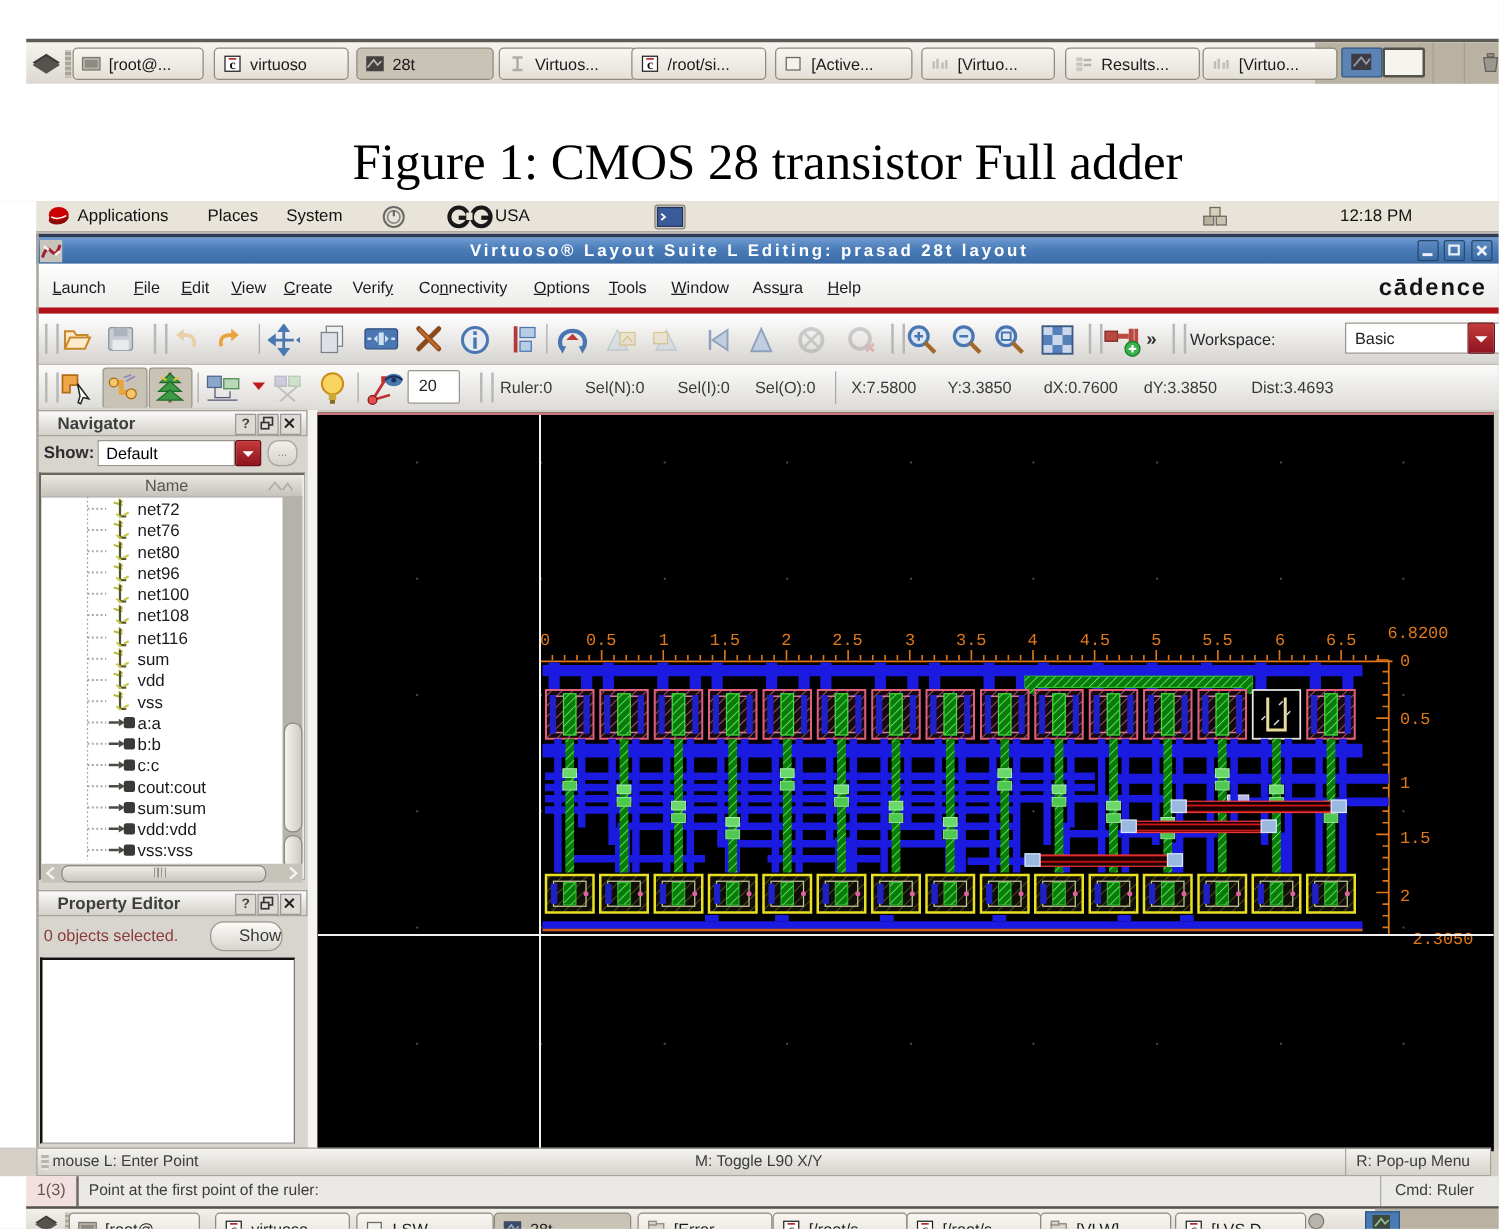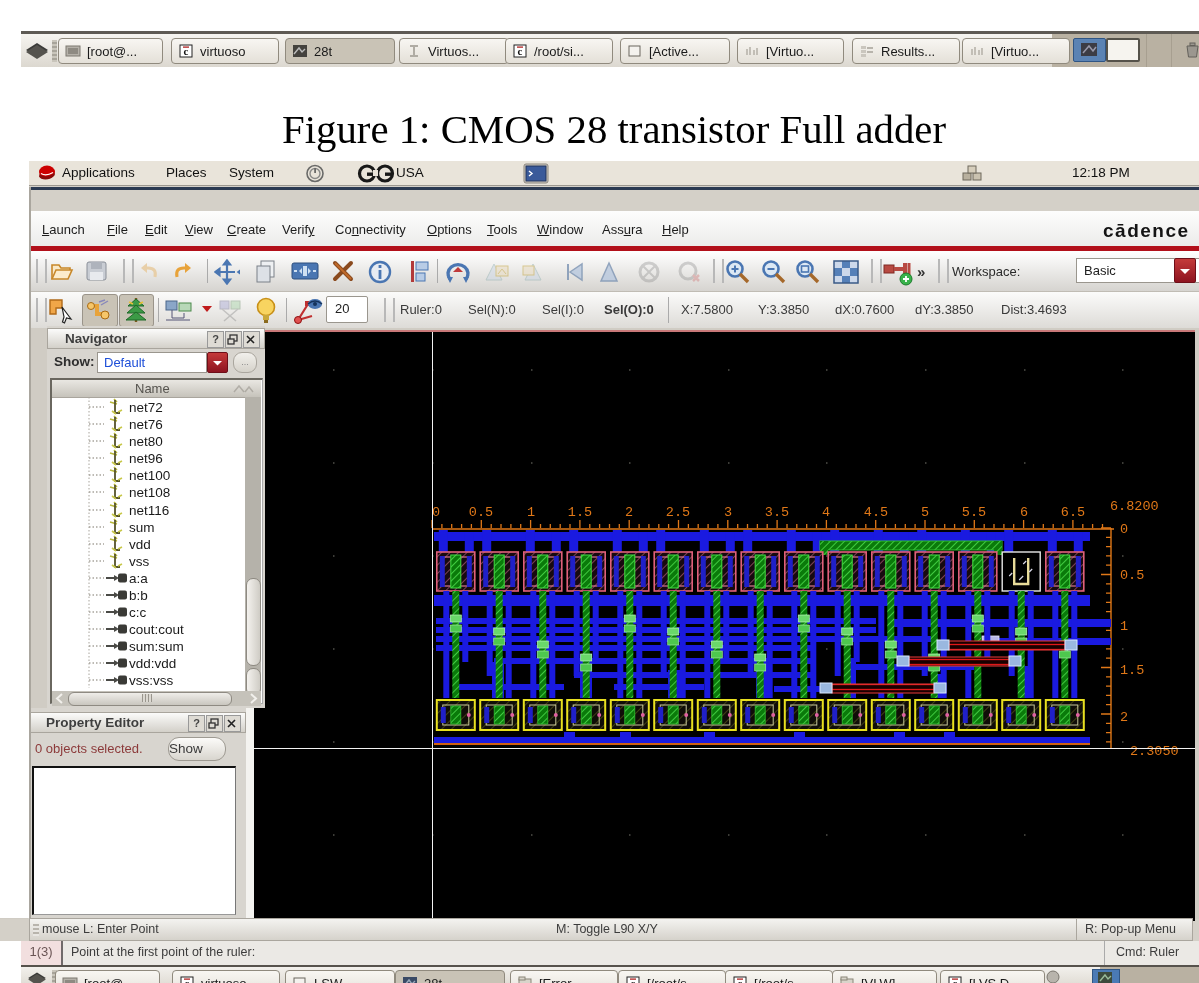--- a/index.html
+++ b/index.html
@@ -115,20 +115,37 @@
     <svg class="abs" style="left:961px;top:3px;" width="24" height="19" viewBox="0 0 24 19">
       <rect x="2" y="9" width="8" height="7" fill="#b8b09e" stroke="#6e685c"></rect>
       <rect x="12" y="9" width="8" height="7" fill="#cac2b0" stroke="#6e685c"></rect>
       <rect x="7" y="2" width="8" height="7" fill="#d6cebc" stroke="#6e685c"></rect>
     </svg>
     <div class="abs" style="left:1072px;top:4px;font-size:13.5px;color:#111;">12:18 PM</div>
   </div>
 
   <div class="abs" style="left:0;top:26px;width:1199px;height:3px;background:#2b3a52;"></div>
 
+  <div class="abs" id="titlebar" style="left:0;top:29px;width:1199px;height:21px;background:linear-gradient(#6f9bd1 0%,#4a7cb8 45%,#3a6ba6 100%);">
+    <div class="abs" style="left:0;top:0;width:1199px;height:21px;text-align:center;font-size:13.5px;font-weight:bold;letter-spacing:2.3px;color:#fff;line-height:21px;">Virtuoso® Layout Suite L Editing: prasad 28t layout</div>
+    <svg class="abs" style="left:32px;top:2px;" width="18" height="18" viewBox="0 0 18 18">
+      <rect x="0" y="0" width="18" height="18" fill="#c8c4bc"></rect>
+      <path d="M2 14 Q5 4 9 9 Q13 14 16 4" stroke="#a02030" stroke-width="2.4" fill="none"></path>
+      <path d="M3 5 l4 3 M12 12 l4 -3" stroke="#f5f2ea" stroke-width="2" fill="none"></path>
+    </svg>
+    <div class="abs" style="left:1134px;top:2px;width:17px;height:17px;background:linear-gradient(#5d8bc0,#3a6aa4);border:1px solid #27496f;border-radius:2px;box-sizing:border-box;"><svg width="15" height="15" viewBox="0 0 15 15">
+          <rect x="3" y="9.5" width="8" height="2.4" fill="#e9f0f8"></rect>
+        </svg></div>
+    <div class="abs" style="left:1155px;top:2px;width:17px;height:17px;background:linear-gradient(#5d8bc0,#3a6aa4);border:1px solid #27496f;border-radius:2px;box-sizing:border-box;"><svg width="15" height="15" viewBox="0 0 15 15">
+          <rect x="3.5" y="3.5" width="7.5" height="7" fill="none" stroke="#e9f0f8" stroke-width="1.8"></rect>
+        </svg></div>
+    <div class="abs" style="left:1177px;top:2px;width:17px;height:17px;background:linear-gradient(#5d8bc0,#3a6aa4);border:1px solid #27496f;border-radius:2px;box-sizing:border-box;"><svg width="15" height="15" viewBox="0 0 15 15">
+          <path d="M4 4 L11 11 M11 4 L4 11" stroke="#e9f0f8" stroke-width="2.2"></path>
+        </svg></div>
+  </div>
 
   <div class="abs" id="menubar" style="left:0;top:50px;width:1199px;height:35px;background:linear-gradient(#fdfdfd,#ececea);">
     <div class="mi" style="left:42px;top:11px;"><u>L</u>aunch</div>
     <div class="mi" style="left:107px;top:11px;"><u>F</u>ile</div>
     <div class="mi" style="left:145px;top:11px;"><u>E</u>dit</div>
     <div class="mi" style="left:185px;top:11px;"><u>V</u>iew</div>
     <div class="mi" style="left:227px;top:11px;"><u>C</u>reate</div>
     <div class="mi" style="left:282px;top:11px;">Verif<u>y</u></div>
     <div class="mi" style="left:335px;top:11px;">Co<u>n</u>nectivity</div>
     <div class="mi" style="left:427px;top:11px;"><u>O</u>ptions</div>
@@ -317,21 +334,21 @@
         <rect x="13" y="5" width="6" height="5" fill="#c03030"></rect>
         <ellipse cx="23" cy="8" rx="7" ry="5" fill="#4a76b2"></ellipse>
         <circle cx="23" cy="8" r="2" fill="#15335c"></circle>
         <path d="M16 8 q7 -6 14 0" fill="none" stroke="#15335c" stroke-width="1.4"></path>
       </svg>
     <div class="abs" style="left:326px;top:4px;width:42px;height:27px;background:#fff;border:1px solid #9a968e;border-radius:2px;box-sizing:border-box;font-size:13px;color:#222;padding:4px 0 0 8px;">20</div>
     <div class="grip" style="left:384px;top:6px;height:24px;"></div>
     <div class="abs" style="left:400px;top:10px;font-size:13px;color:#3a3a3a;">Ruler:0</div>
     <div class="abs" style="left:468px;top:10px;font-size:13px;color:#3a3a3a;">Sel(N):0</div>
     <div class="abs" style="left:542px;top:10px;font-size:13px;color:#3a3a3a;">Sel(I):0</div>
-    <div class="abs" style="left:604px;top:10px;font-size:13px;color:#3a3a3a;font-weight:bold;">Sel(O):0</div>
+    <div class="abs" style="left:604px;top:10px;font-size:13px;color:#3a3a3a;">Sel(O):0</div>
     <div class="tb-sep" style="left:668px;top:5px;height:26px;"></div>
     <div class="abs" style="left:681px;top:10px;font-size:13px;color:#3a3a3a;">X:7.5800</div>
     <div class="abs" style="left:758px;top:10px;font-size:13px;color:#3a3a3a;">Y:3.3850</div>
     <div class="abs" style="left:835px;top:10px;font-size:13px;color:#3a3a3a;">dX:0.7600</div>
     <div class="abs" style="left:915px;top:10px;font-size:13px;color:#3a3a3a;">dY:3.3850</div>
     <div class="abs" style="left:1001px;top:10px;font-size:13px;color:#3a3a3a;">Dist:3.4693</div>
   </div>
 
   <div class="abs" style="left:0;top:167px;width:1199px;height:591px;background:#d0ccc4;"></div>
 
@@ -670,34 +687,34 @@
 <rect x="540" y="400" width="11" height="5" fill="#1a1ae0"></rect>
 <rect x="640" y="400" width="11" height="5" fill="#1a1ae0"></rect>
 <rect x="690" y="400" width="11" height="5" fill="#1a1ae0"></rect>
 <rect x="180" y="405" width="656" height="8" fill="#1a1ae0"></rect>
 <rect x="180" y="411" width="656" height="2" fill="#d06010"></rect>
 <rect x="177.5" y="0" width="1.6" height="587" fill="#f2f2f2" shape-rendering="crispEdges"></rect>
 <rect x="0" y="415.5" width="941" height="1.6" fill="#f2f2f2" shape-rendering="crispEdges"></rect>
 </svg>
     </div>
 
-  <div class="abs" id="nav" style="left:28px;top:165px;width:218px;height:382px;background:#d8d5cf;margin-left:19px;">
+  <div class="abs" id="nav" style="left:28px;top:165px;width:218px;height:382px;background:#d8d5cf;">
     <div class="abs" style="left:0;top:2px;width:218px;height:21px;background:linear-gradient(#fbfbfa,#d3d0c9);border:1px solid #a9a59d;box-sizing:border-box;">
       <div class="abs" style="left:17px;top:2px;font-size:13.5px;font-weight:bold;color:#3e3e3e;">Navigator</div>
       <div class="abs" style="left:159px;top:2px;width:15px;height:15px;background:#dedbd4;border:1px solid #999;font-size:11px;font-weight:bold;color:#444;text-align:center;line-height:14px;">?</div>
       <div class="abs" style="left:177px;top:2px;width:15px;height:15px;background:#dedbd4;border:1px solid #999;"><svg width="13" height="13" viewBox="0 0 13 13">
             <rect x="4" y="2" width="7" height="6" fill="none" stroke="#333" stroke-width="1.3"></rect>
             <rect x="2" y="6" width="6" height="5" fill="#dedbd4" stroke="#333" stroke-width="1.3"></rect>
           </svg></div>
       <div class="abs" style="left:195px;top:2px;width:15px;height:15px;background:#dedbd4;border:1px solid #999;"><svg width="13" height="13" viewBox="0 0 13 13">
             <path d="M3 3 l7 7 M10 3 l-7 7" stroke="#222" stroke-width="1.6"></path>
           </svg></div>
     </div>
     <div class="abs" style="left:7px;top:28px;font-size:13.5px;font-weight:bold;color:#2e2e2e;">Show:</div>
-    <div class="abs" style="left:50px;top:26px;width:110px;height:21px;background:#fff;border:1px solid #9a968e;box-sizing:border-box;font-size:13px;color:#1d4ed8;padding:2px 0 0 6px;">Default</div>
+    <div class="abs" style="left:50px;top:26px;width:110px;height:21px;background:#fff;border:1px solid #9a968e;box-sizing:border-box;font-size:13px;color:#000000;padding:2px 0 0 6px;">Default</div>
     <div class="abs" style="left:160px;top:26px;width:21px;height:21px;background:linear-gradient(#c43a3a,#8e1420);border:1px solid #6e0e18;border-radius:2px;box-sizing:border-box;"><svg width="19" height="19" viewBox="0 0 19 19">
           <path d="M5 8 l4.5 4.5 L14 8 z" fill="#fff"></path>
         </svg></div>
     <div class="abs" style="left:186px;top:26px;width:24px;height:21px;background:linear-gradient(#f2f0ec,#d5d2ca);border:1px solid #aaa69e;border-radius:9px;box-sizing:border-box;font-size:9px;color:#888;text-align:center;line-height:18px;">...</div>
 
     <div class="abs" style="left:3px;top:52px;width:213px;height:326px;background:#fff;border:2px solid #6a675f;border-right:1px solid #aaa;border-bottom:1px solid #aaa;box-sizing:border-box;">
       <div class="abs" style="left:0;top:0;width:209px;height:17px;background:linear-gradient(#e9e7e2,#c6c3bb);border-bottom:1px solid #a9a59d;">
         <div class="abs" style="left:83px;top:1px;font-size:13px;color:#55534e;">Name</div>
         <svg class="abs" style="left:180px;top:3px" width="24" height="12" viewBox="0 0 24 12" opacity="0.6">
             <path d="M2 9 l5 -6 l5 6 M13 9 l4 -5 l4 5" stroke="#98948c" fill="none" stroke-width="1.5"></path>
@@ -850,21 +867,21 @@
       <div class="abs" style="left:159px;top:2px;width:15px;height:15px;background:#dedbd4;border:1px solid #999;font-size:11px;font-weight:bold;color:#444;text-align:center;line-height:14px;">?</div>
       <div class="abs" style="left:177px;top:2px;width:15px;height:15px;background:#dedbd4;border:1px solid #999;"><svg width="13" height="13" viewBox="0 0 13 13">
             <rect x="4" y="2" width="7" height="6" fill="none" stroke="#333" stroke-width="1.3"></rect>
             <rect x="2" y="6" width="6" height="5" fill="#dedbd4" stroke="#333" stroke-width="1.3"></rect>
           </svg></div>
       <div class="abs" style="left:195px;top:2px;width:15px;height:15px;background:#dedbd4;border:1px solid #999;"><svg width="13" height="13" viewBox="0 0 13 13">
             <path d="M3 3 l7 7 M10 3 l-7 7" stroke="#222" stroke-width="1.6"></path>
           </svg></div>
     </div>
     <div class="abs" style="left:7px;top:33px;font-size:13px;color:#8c3a3a;">0 objects selected.</div>
-    <div class="abs" style="left:140px;top:29px;width:58px;height:24px;background:linear-gradient(#fcfbf9,#d8d5ce);border:1px solid #9e9a92;border-radius:11px;box-sizing:border-box;font-size:13.5px;color:#3a3a3a;text-align:left;line-height:21px;">Show</div>
+    <div class="abs" style="left:140px;top:29px;width:58px;height:24px;background:linear-gradient(#fcfbf9,#d8d5ce);border:1px solid #9e9a92;border-radius:11px;box-sizing:border-box;font-size:13.5px;color:#3a3a3a;text-align:right;line-height:21px;">Show</div>
     <div class="abs" style="left:4px;top:58px;width:204px;height:149px;background:#fff;border-top:2px solid #111;border-left:2px solid #111;border-right:1px solid #777;border-bottom:1px solid #999;box-sizing:border-box;"></div>
   </div>
 
   <div class="abs" id="sbar" style="left:29px;top:757px;width:1164px;height:23px;background:linear-gradient(#f4f3f0,#d5d2cb);border:1px solid #aaa69e;box-sizing:border-box;">
     <div class="abs" style="left:3px;top:5px;width:6px;height:12px;background:repeating-linear-gradient(#b8b4ac 0 2px,#e8e6e2 2px 4px);"></div>
       <div class="abs" style="left:12px;top:3px;font-size:12.5px;color:#3c3c3c;">mouse L: Enter Point</div>
     <div class="abs" style="left:526px;top:3px;font-size:12.5px;color:#3c3c3c;">M: Toggle L90 X/Y</div>
     <div class="abs" style="left:1046px;top:0;width:1px;height:23px;background:#aaa69e;"></div>
       <div class="abs" style="left:1055px;top:3px;font-size:12.5px;color:#3c3c3c;">R: Pop-up Menu</div>
   </div>

